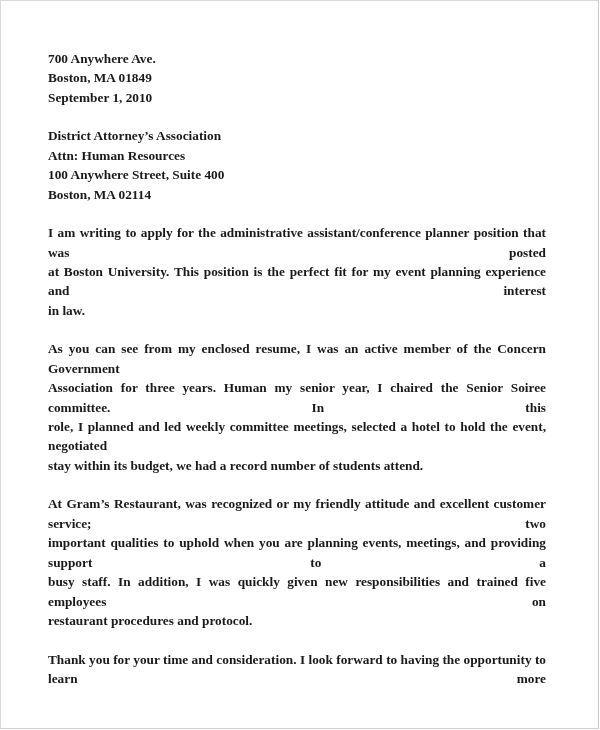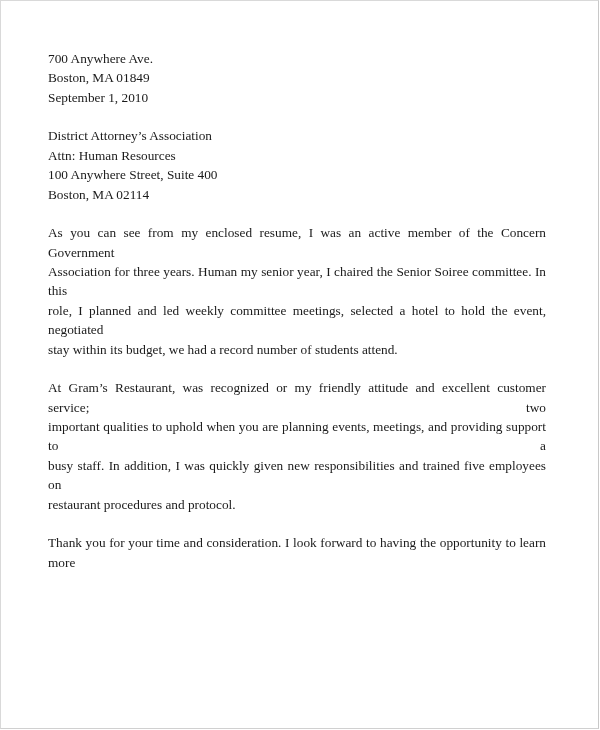--- a/index.html
+++ b/index.html
@@ -15,21 +15,21 @@
   }
   .page::after {
     content: ""; position: absolute; right: -3px; top: 0; width: 1px; height: 100%;
     background: #e4e4e4;
   }
   .letter {
     position: absolute; left: 47px; top: 48px; width: 498px;
     font-family: "Liberation Serif", "DejaVu Serif", serif;
     font-size: 13.3px; line-height: 19.4px; color: #1a1a1a;
   }
-  .block { margin: 0 0 19.2px 0; }
+  .block { margin: 0 0 19.2px 0; font-weight: bold; }
   .line { display: block; white-space: nowrap; }
   .para { text-align: justify; }
   .para .jl { display: block; text-align: justify; text-align-last: justify; white-space: normal; }
   .para .ll { display: block; text-align: left; }
 </style>
 </head>
 <body>
 
 <div class="page">
   <div class="letter">
@@ -41,20 +41,25 @@
     </div>
 
     <div class="block">
       <span class="line">District Attorney’s Association</span>
       <span class="line">Attn: Human Resources</span>
       <span class="line">100 Anywhere Street, Suite 400</span>
       <span class="line">Boston, MA 02114</span>
     </div>
 
 
+    <div class="block para">
+      <span class="jl">I am writing to apply for the administrative assistant/conference planner position that was posted</span>
+      <span class="jl">at Boston University. This position is the perfect fit for my event planning experience and interest</span>
+      <span class="ll">in law.</span>
+    </div>
 
     <div class="block para">
       <span class="jl">As you can see from my enclosed resume, I was an active member of the Concern Government</span>
       <span class="jl">Association for three years. Human my senior year, I chaired the Senior Soiree committee. In this</span>
       <span class="jl">role, I planned and led weekly committee meetings, selected a hotel to hold the event, negotiated</span>
       <span class="ll">stay within its budget, we had a record number of students attend.</span>
     </div>
 
     <div class="block para">
       <span class="jl">At Gram’s Restaurant, was recognized or my friendly attitude and excellent customer service; two</span>

